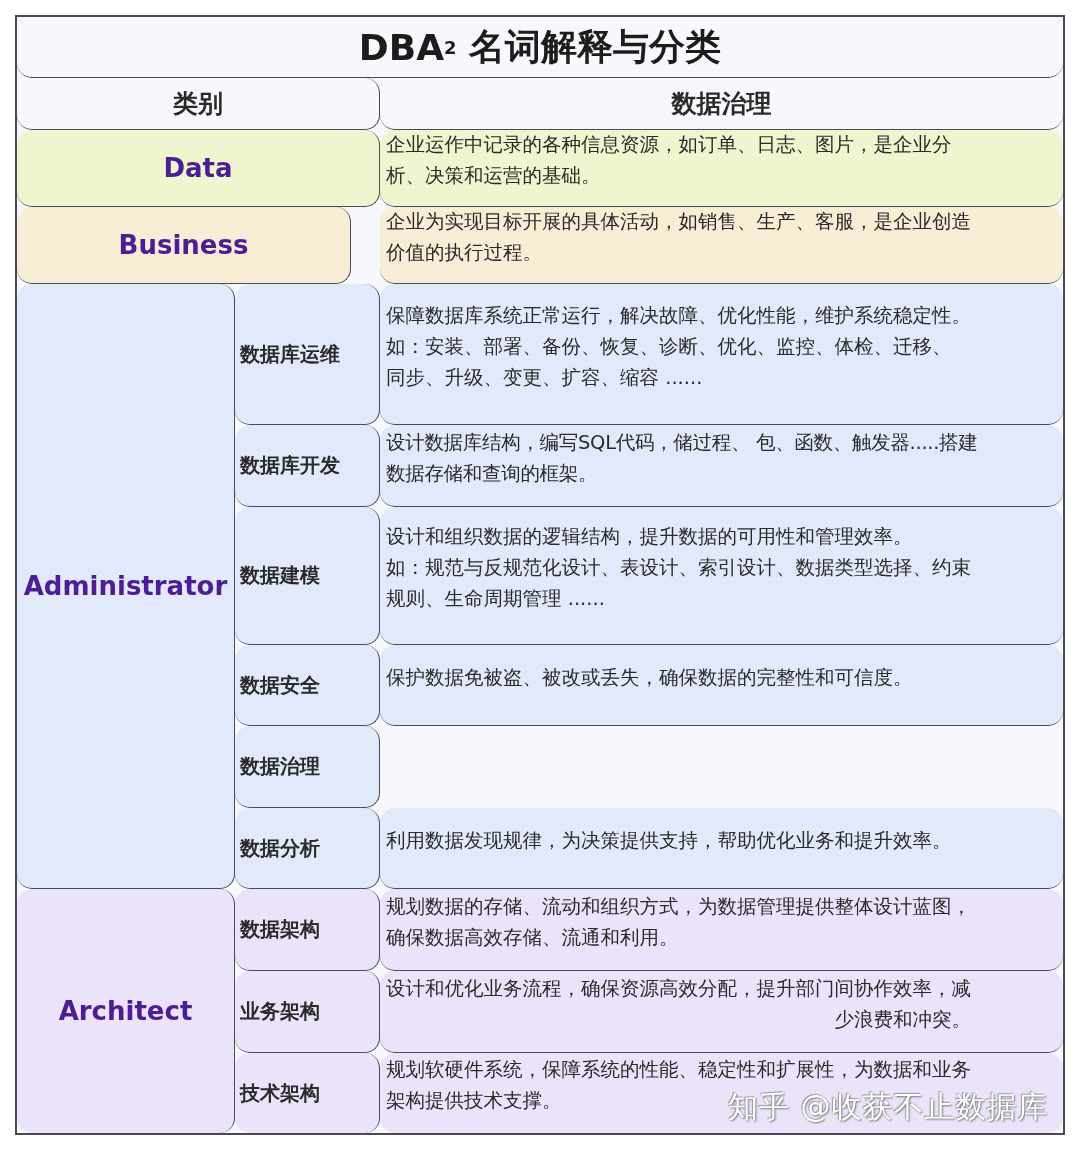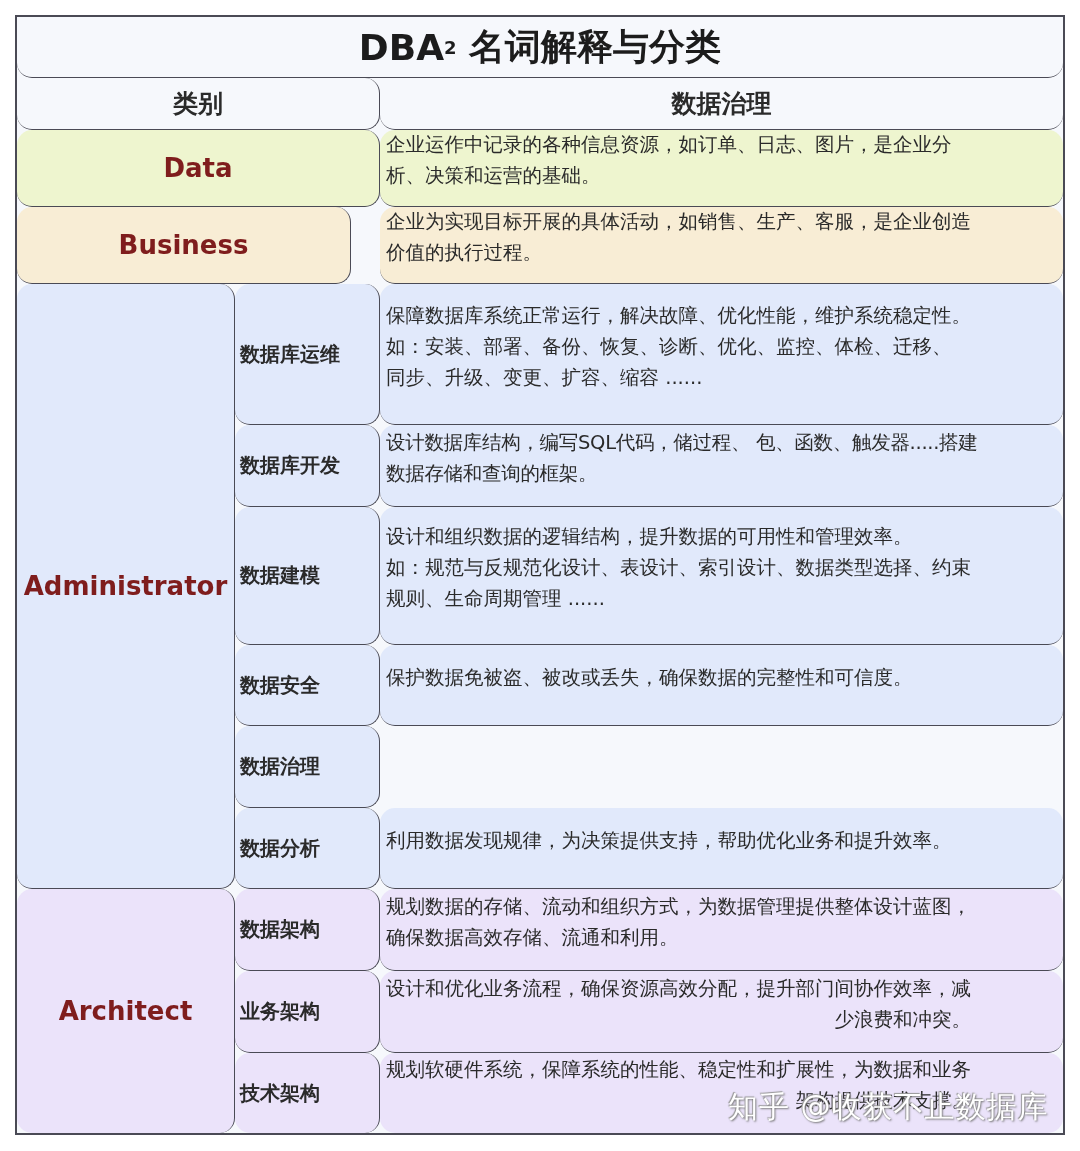--- a/index.html
+++ b/index.html
@@ -13,21 +13,21 @@
     border: 2px solid #4a4a55; box-sizing: border-box; background: #f6f8fc;
   }
   .cell {
     position: absolute; box-sizing: border-box; border-right: 1.5px solid #4a4a55;
     border-bottom: 1.5px solid #4a4a55; display: flex; align-items: center; border-radius: 15px;
   }
   .center { justify-content: center; text-align: center; }
   .title { font-weight: bold; font-size: 36px; color: #1c1c1c; }
   .title sup { font-size: 18px; vertical-align: super; }
   .hdr { font-weight: bold; font-size: 25px; color: #2a2a2a; }
-  .cat { font-weight: bold; font-size: 26px; color: #7f1d1d; }
+  .cat { font-weight: bold; font-size: 26px; color: #4c1d95; }
   .sub { font-weight: bold; font-size: 20px; color: #2a2a2a; padding-left: 5px; }
   .desc { font-size: 19.5px; line-height: 31px; padding: 0 8px 16px 6px; color: #2a2a2a; }
   .desc span { display: block; }
   .c-data { background: #eef5cf; }
   .c-biz { background: #f8edd5; }
   .c-admin { background: #e1e9fb; }
   .c-arch { background: #ebe3fa; }
   .c-head { background: #f6f8fc; }
   .watermark {
     position: absolute; left: 728px; top: 1087px; font-size: 30px; color: #ffffff;
@@ -120,21 +120,21 @@
 
   <div class="cell c-arch sub" style="left:218px;top:954px;width:145px;height:82px;">业务架构</div>
   <div class="cell c-arch desc" style="left:363px;top:954px;width:683px;height:82px;border-right:none;text-align:right;">
     <div>
         <span>设计和优化业务流程，确保资源高效分配，提升部门间协作效率，减</span>
         <span>少浪费和冲突。</span>
       </div>
   </div>
 
   <div class="cell c-arch sub" style="left:218px;top:1036px;width:145px;height:80px;border-bottom:none;">技术架构</div>
-  <div class="cell c-arch desc" style="left:363px;top:1036px;width:683px;height:80px;border-right:none;border-bottom:none;text-align:right;">
+  <div class="cell c-arch desc" style="left:363px;top:1036px;width:683px;height:80px;border-right:none;border-bottom:none;">
     <div>
         <span>规划软硬件系统，保障系统的性能、稳定性和扩展性，为数据和业务</span>
         <span>架构提供技术支撑。</span>
       </div>
   </div>
 </div>
 
 <div class="watermark">知乎 @收获不止数据库</div>
 
 </body></html>

